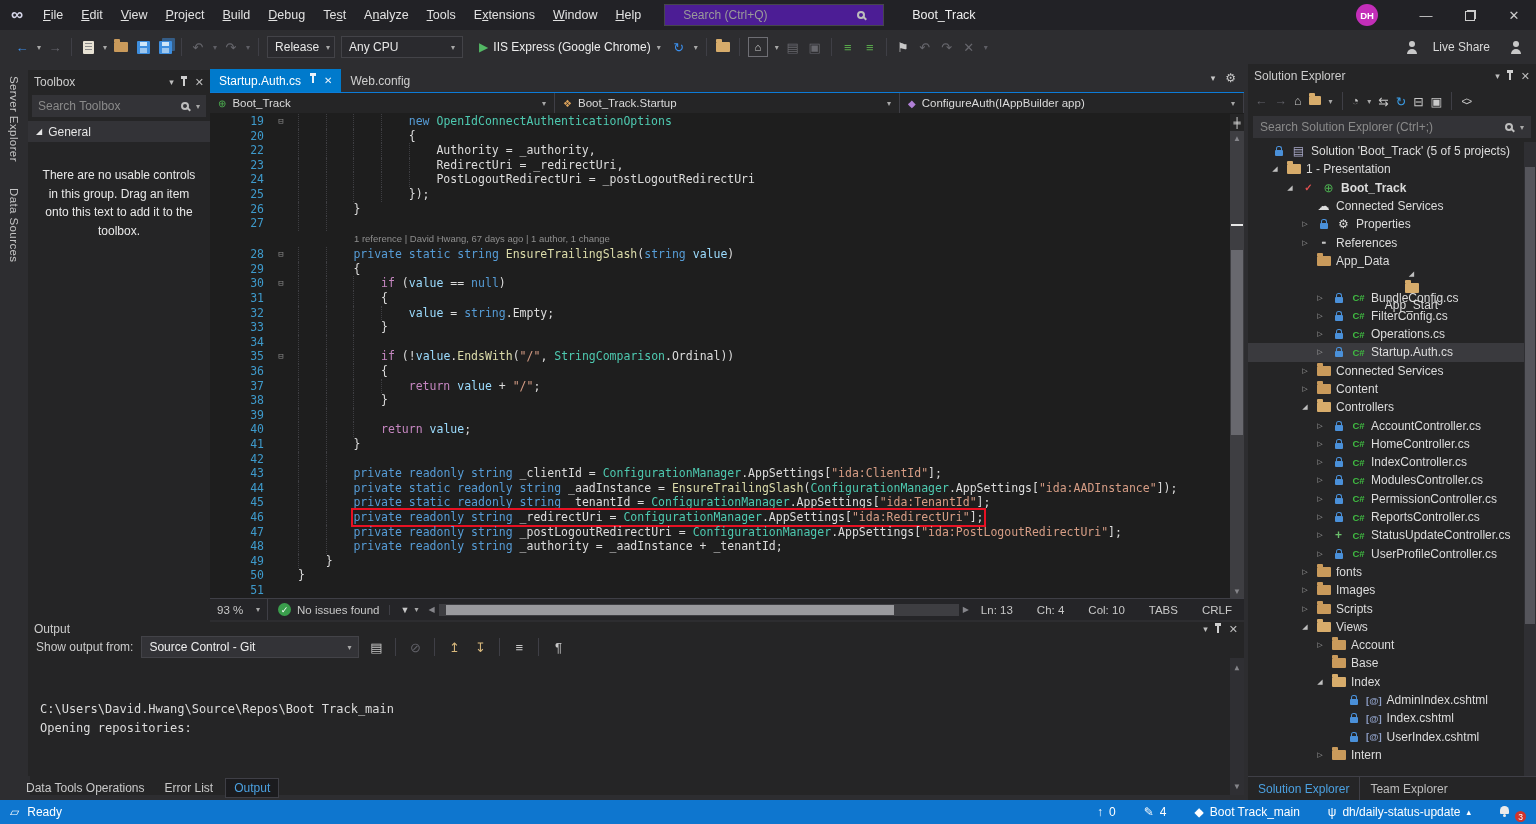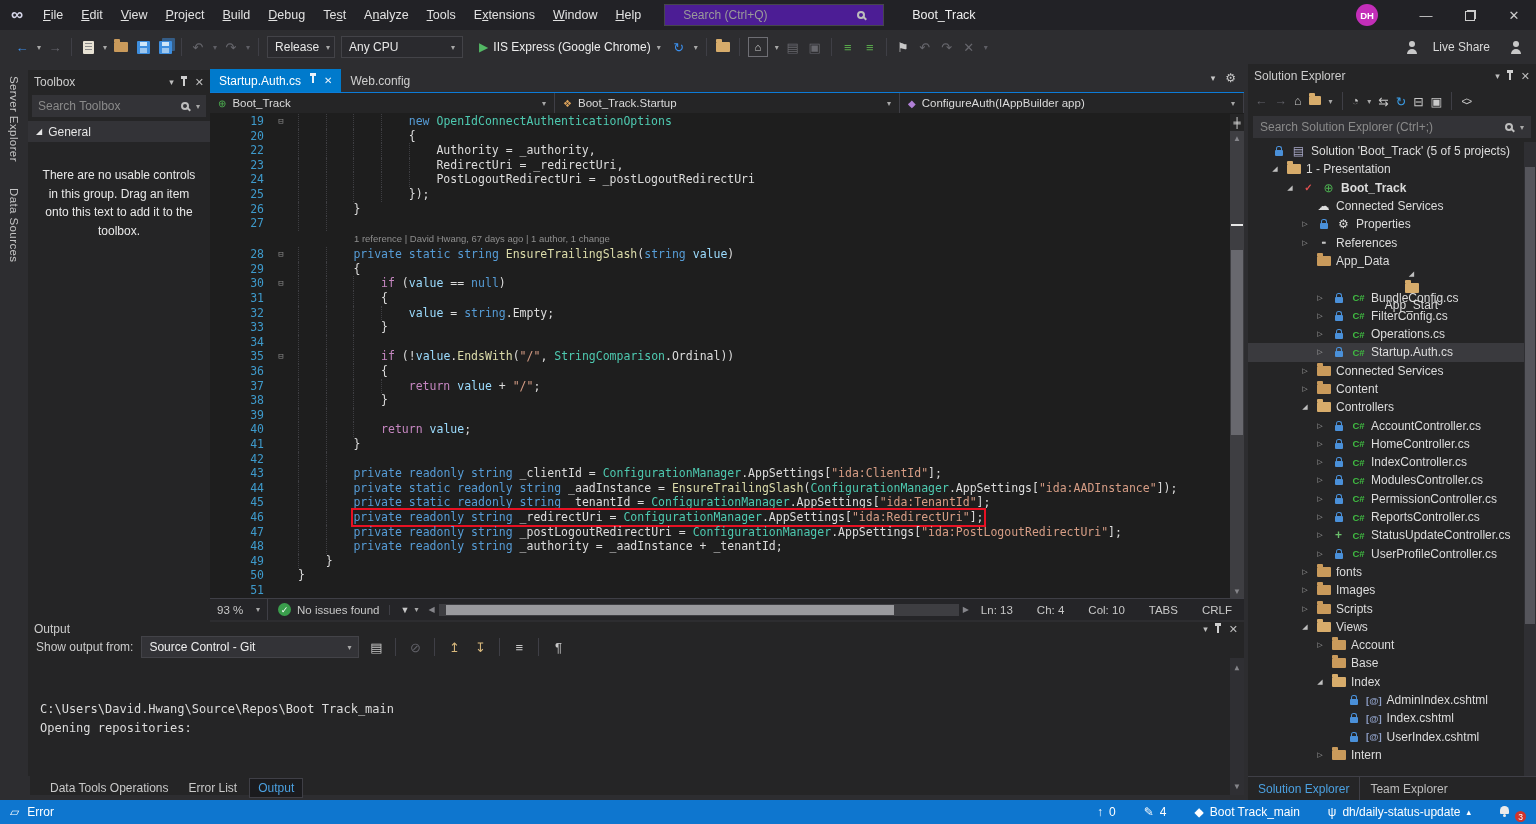--- a/index.html
+++ b/index.html
@@ -121,21 +121,21 @@
   
   .output{position:absolute;left:28px;top:622px;width:1216px;height:154px;background:#252526;display:flex;flex-direction:column;}
   .out-toolbar{height:28px;display:flex;align-items:center;gap:8px;padding:0 8px;font-size:12px;color:#CCCCCC;}
   .out-dd{width:218px;height:22px;background:#333337;border:1px solid #434348;display:flex;align-items:center;padding:0 7px;color:#EFEFEF;gap:6px;}
   .out-dd .lbl{flex:1;}
   .oicon{min-width:18px;display:flex;justify-content:center;color:#C8C8C8;font-size:13px;}
   .oicon.dim{color:#63636A;}
   .out-content{flex:1;margin:0 0 0 2px;background:#252526;position:relative;font-family:"DejaVu Sans Mono",monospace;font-size:12px;color:#DCDCDC;padding:4px 20px 0 10px;line-height:19px;white-space:pre;}
   .oscroll{position:absolute;right:0;top:0;bottom:0;width:14px;background:#2F2F33;display:flex;flex-direction:column;align-items:center;justify-content:space-between;padding:2px 0;}
   
-  .bottomtabs{position:absolute;left:36px;top:776px;width:1216px;height:24px;display:flex;align-items:center;gap:4px;padding-left:6px;font-size:12px;}
+  .bottomtabs{position:absolute;left:12px;top:776px;width:1216px;height:24px;display:flex;align-items:center;gap:4px;padding-left:6px;font-size:12px;}
   .btab{padding:2px 8px;color:#C9C9C9;}
   .btab.active{color:#4BA0E0;background:#1B1B1E;border:1px solid #3F3F46;}
   
   .solution{position:absolute;left:1248px;top:64px;width:288px;height:736px;background:#252526;display:flex;flex-direction:column;}
   .se-toolbar{height:26px;display:flex;align-items:center;gap:7px;padding:0 7px;color:#C8C8C8;font-size:12.5px;}
   .se-toolbar .blue{color:#3B9EE8;}
   .se-toolbar .dim{color:#63636A;}
   .se-search{height:22px;margin:2px 5px 4px 5px;background:#333337;display:flex;align-items:center;padding:0 7px;color:#8A8A8A;font-size:12px;gap:6px;}
   .se-search .ph{flex:1;}
   .tree{flex:1;position:relative;overflow:hidden;padding-right:12px;}
@@ -782,21 +782,21 @@
     </div>
     <div class="se-tabs" id="setabs">
         <span class="setab active">Solution Explorer</span>
         <span class="setab">Team Explorer</span>
       </div>
   </div>
 
   <div class="statusbar">
     <div class="sb-left">
       <span class="sb-icon">▱</span>
-      <span>Error</span>
+      <span>Ready</span>
     </div>
     <div class="sb-item">
       <span class="sb-icon">↑</span>
       <span>0</span>
     </div>
     <div class="sb-item">
       <span class="sb-icon">✎</span>
       <span>4</span>
     </div>
     <div class="sb-item">

